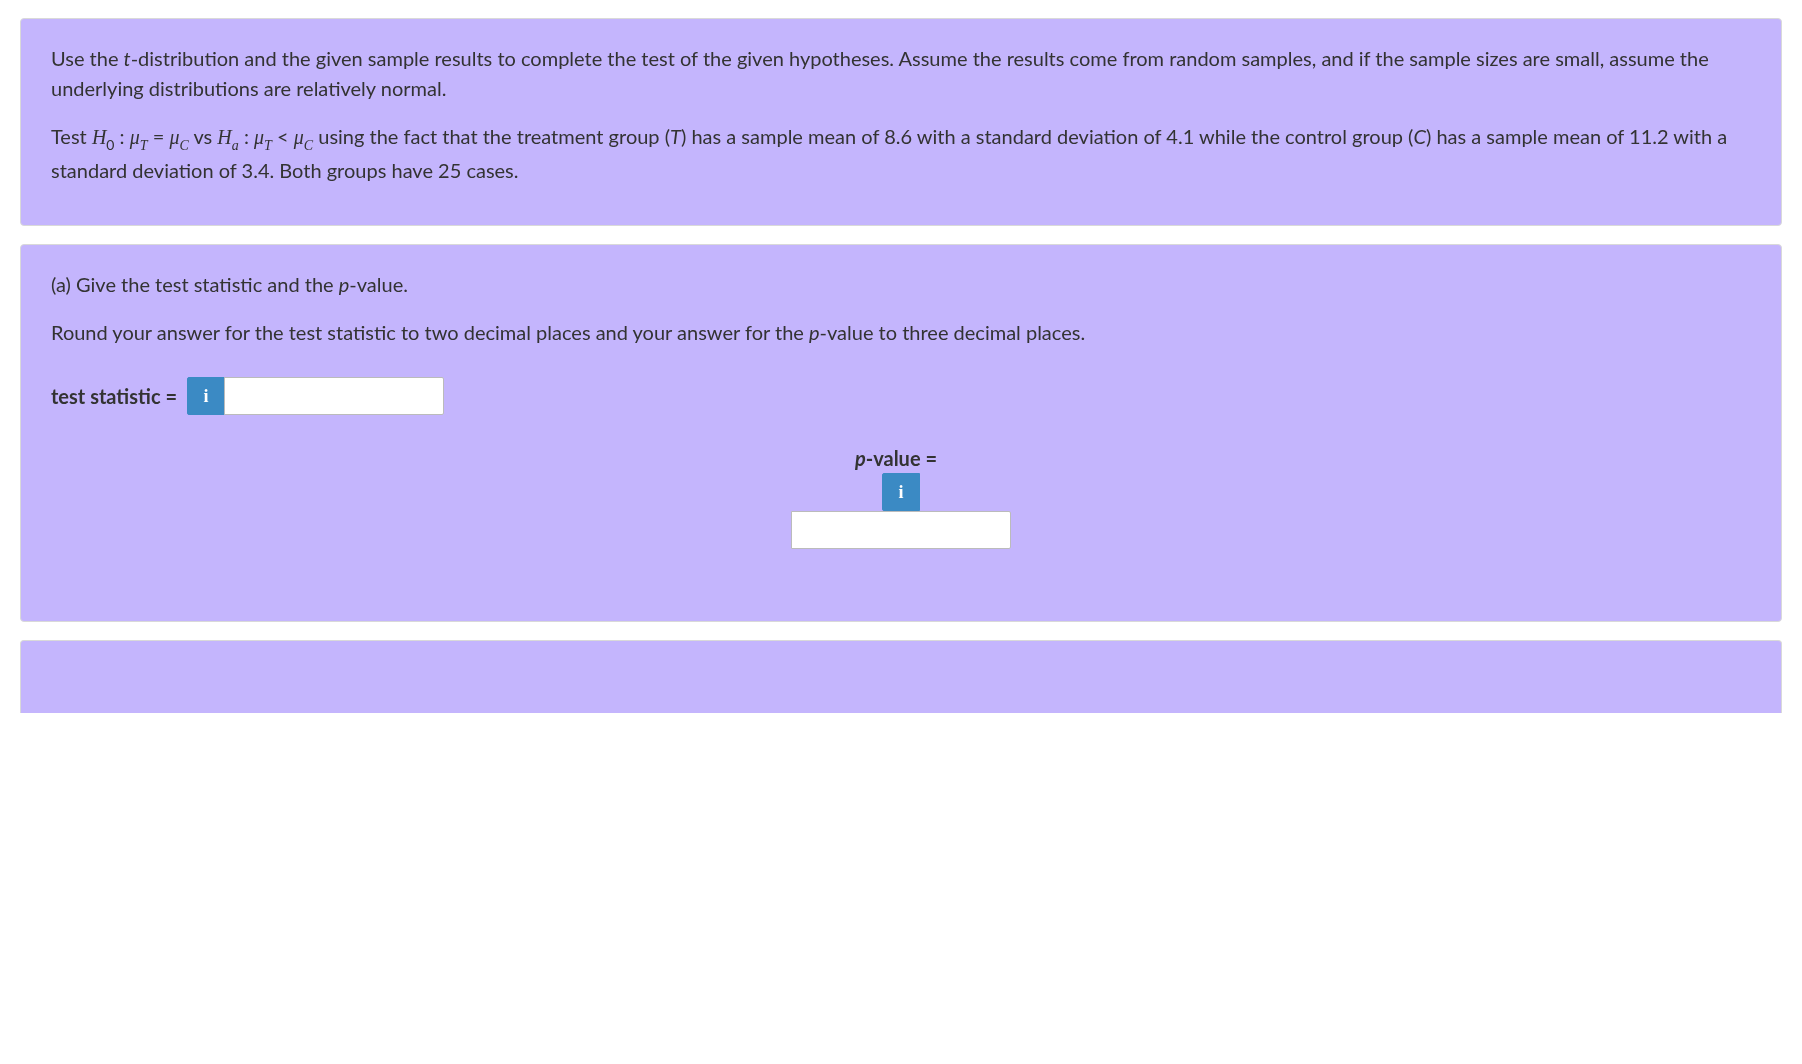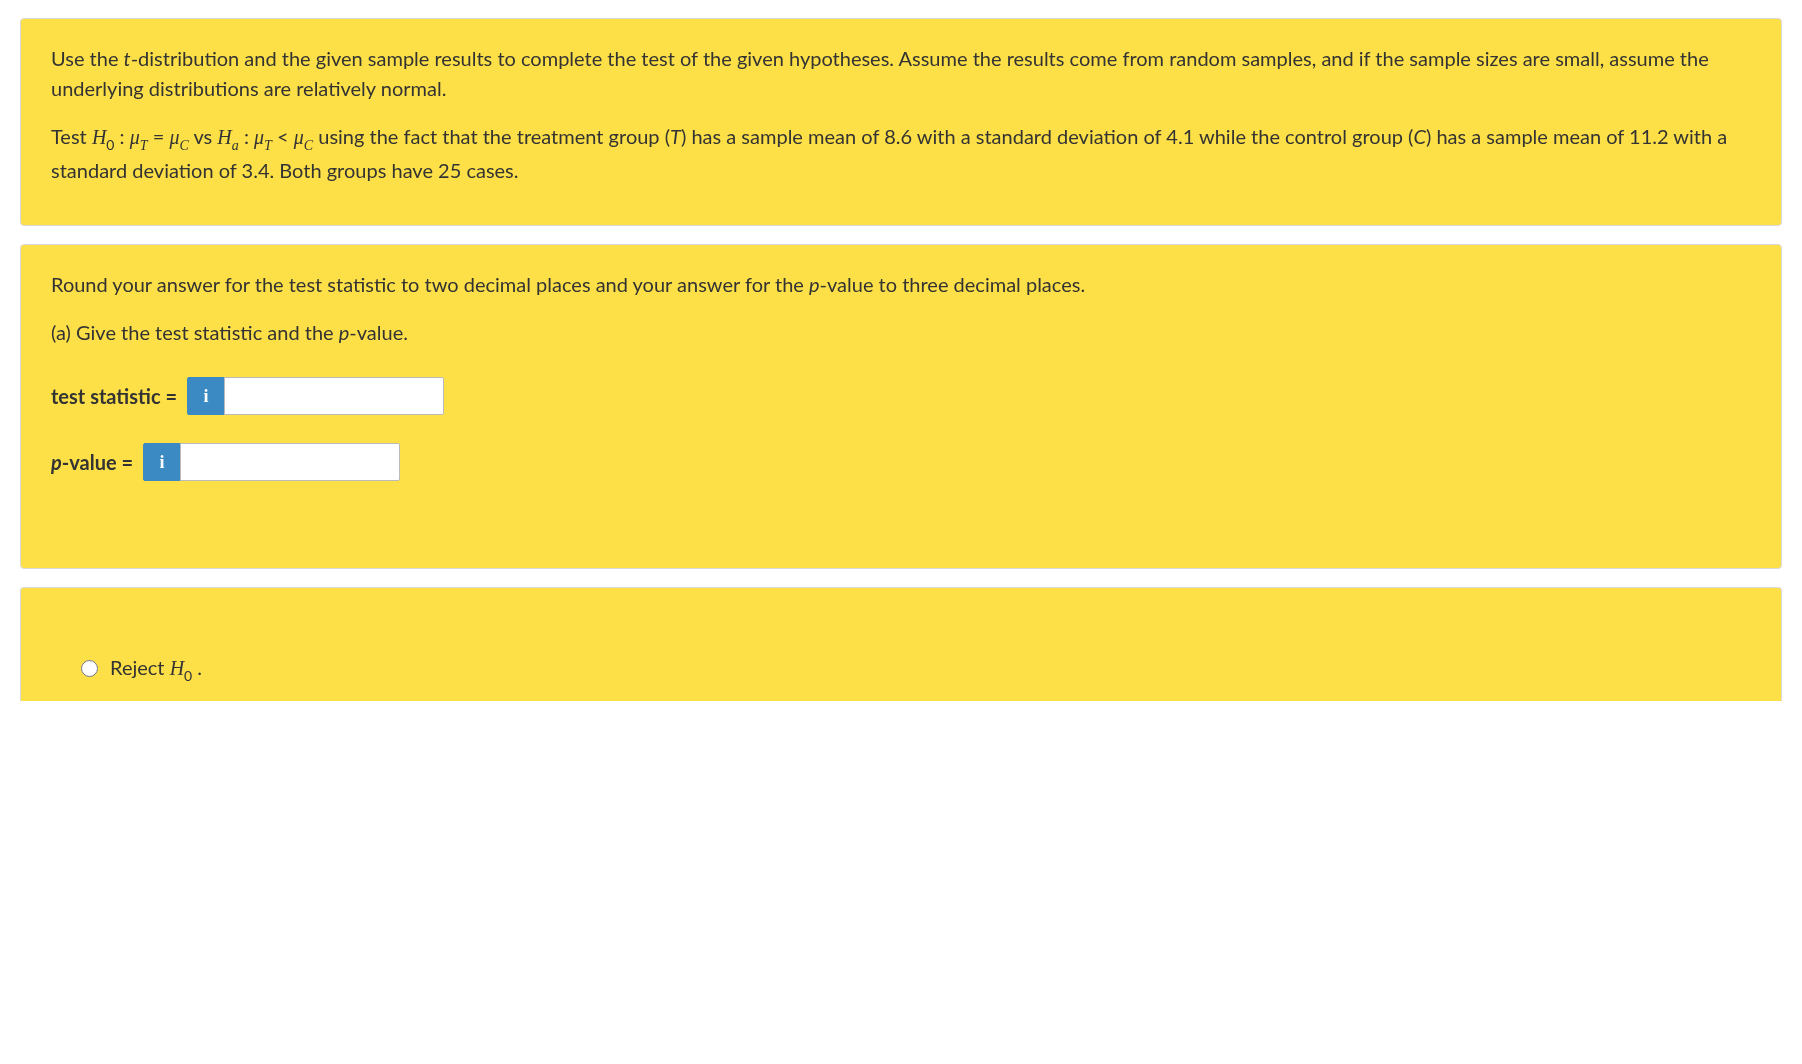--- a/index.html
+++ b/index.html
@@ -13,21 +13,21 @@
       color: #333;
       background: #fff;
       padding: 0 20px;
       line-height: 1.5;
     }
     .panel {
       border: 1px solid #d9d9d9;
       border-radius: 4px;
       padding: 24px 30px;
       margin: 18px 0;
-      background: #fde047;
+      background: #c4b5fd;
     }
     .panel p {
       margin-bottom: 18px;
     }
     .panel p:last-child {
       margin-bottom: 16px;
     }
     .italic {
       font-style: italic;
     }
@@ -109,42 +109,36 @@
   <p>
     <span>Use the </span><span class="italic">t</span><span>-distribution and the given sample results to complete the test of the given hypotheses. Assume the results come from random samples, and if the sample sizes are small, assume the underlying distributions are relatively normal.</span>
   </p>
   <p>
     <span>Test </span><span class="math-i">H</span><span class="sub">0</span><span> : </span><span class="math-i">μ</span><span class="math-i sub">T</span><span> = </span><span class="math-i">μ</span><span class="math-i sub">C</span><span> vs </span><span class="math-i">H</span><span class="math-i sub">a</span><span> : </span><span class="math-i">μ</span><span class="math-i sub">T</span><span> &lt; </span><span class="math-i">μ</span><span class="math-i sub">C</span><span> using the fact that the treatment group (</span><span class="italic">T</span><span>) has a sample mean of 8.6 with a standard deviation of 4.1 while the control group (</span><span class="italic">C</span><span>) has a sample mean of 11.2 with a standard deviation of 3.4. Both groups have 25 cases.</span>
   </p>
 </div>
 
 <div class="panel">
   <p>
-    <span>Round your answer for the test statistic to two decimal places and your answer for the </span><span class="italic">p</span><span>-value to three decimal places.</span>
+    <span>(a) Give the test statistic and the </span><span class="italic">p</span><span>-value.</span>
   </p>
   <p>
-    <span>(a) Give the test statistic and the </span><span class="italic">p</span><span>-value.</span>
+    <span>Round your answer for the test statistic to two decimal places and your answer for the </span><span class="italic">p</span><span>-value to three decimal places.</span>
   </p>
 
   <div class="input-row" style="margin-top:30px;">
     <span class="label">test statistic = </span>
     <span class="info-btn">i</span>
     <input type="text" class="text-input" style="">
   </div>
 
-  <div class="input-row" style="margin-bottom:63px;">
+  <div class="input-row" style="margin-bottom:48px;flex-direction:column;">
     <span class="label"><span class="italic">p</span><span>-value = </span></span>
     <span class="info-btn">i</span>
     <input type="text" class="text-input" style="">
   </div>
 </div>
 
 <div class="panel panel-b">
 
   <div class="radio-group">
-    <label class="radio-row">
-      <input type="radio" name="conclusion" style="">
-      <span class="radio-label">
-        <span>Reject </span><span class="math-i">H</span><span class="sub">0</span><span> .</span>
-      </span>
-    </label>
   </div>
 </div>
 
 </body></html>

